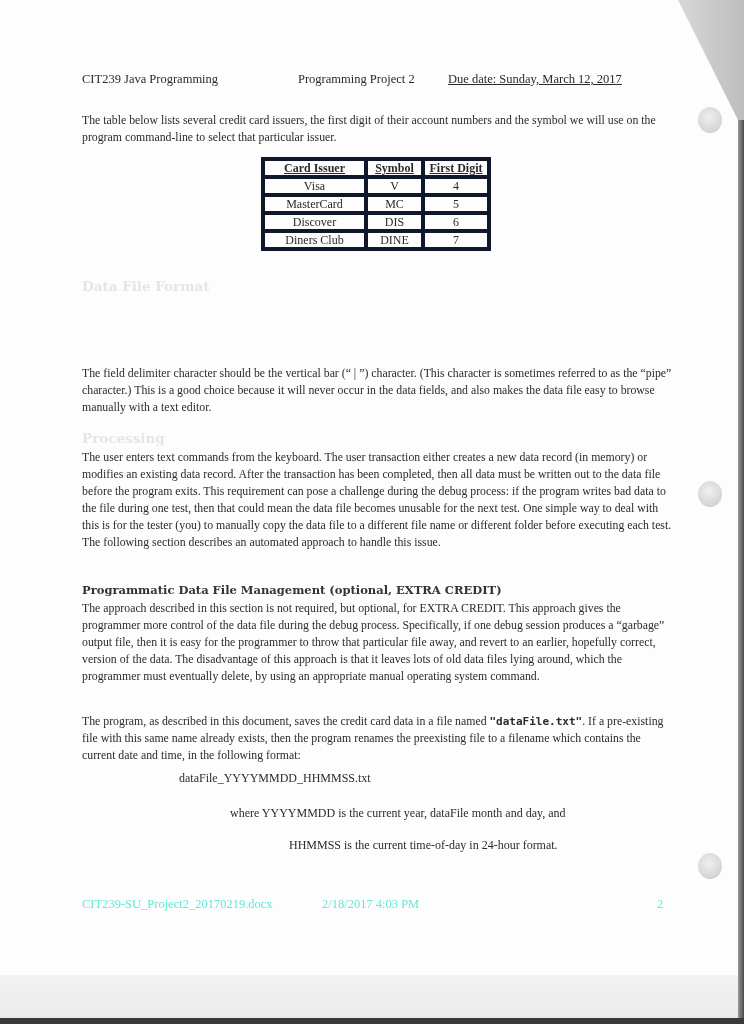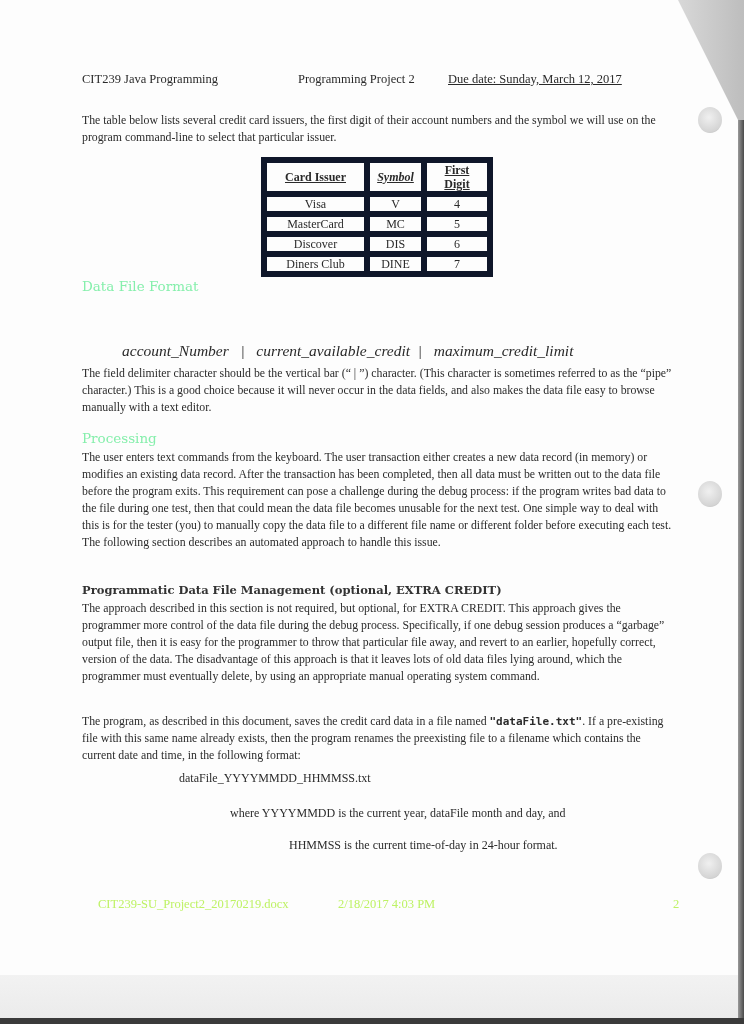--- a/index.html
+++ b/index.html
@@ -32,34 +32,34 @@
 
   .hdr { position: absolute; top: 72px; font-size: 12.5px; }
   .hdr.left { left: 78px; }
   .hdr.mid { left: 294px; }
   .hdr.right { left: 444px; text-decoration: underline; }
 
   .para { position: absolute; left: 78px; width: 590px; font-size: 11.8px; line-height: 17px; color: #2b2b2b; }
   .intro { top: 112px; }
 
   table.issuers { position: absolute; left: 257px; top: 157px; border-collapse: collapse; font-size: 12px; }
-  table.issuers th, table.issuers td { border: 6px solid #0f172a; padding: 0 4px; height: 15.5px; line-height: 14px; text-align: center; }
+  table.issuers th, table.issuers td { border: 4px solid #0f172a; padding: 0 4px; height: 15.5px; line-height: 14px; text-align: center; }
   table.issuers th { font-weight: bold; text-decoration: underline; }
   table.issuers .c1 { width: 103px; }
-  table.issuers .c2 { width: 57px; font-style: italic; }
+  table.issuers .c2 { width: 57px; }
   table.issuers .c3 { width: 66px; }
 
-  .h-sec { position: absolute; left: 78px; font-family: "DejaVu Serif", serif; font-weight: normal; font-size: 13.5px; color: #86efac; }
+  .h-sec { position: absolute; left: 78px; font-family: "DejaVu Serif", serif; font-weight: bold; font-size: 13.5px; color: #e5e5e5; }
   .h-sub { position: absolute; left: 78px; font-family: "DejaVu Serif", serif; font-weight: bold; font-size: 11.5px; color: #333; }
 
   .format-line { position: absolute; left: 118px; top: 342px; font-style: italic; font-size: 15.5px; color: #2a2a2a; white-space: pre; }
 
   .center-line { position: absolute; font-size: 12px; color: #2b2b2b; }
 
-  .footer { position: absolute; top: 897px; font-size: 12.5px; color: #bef264; margin-left: 16px; }
+  .footer { position: absolute; top: 897px; font-size: 12.5px; color: #5eead4; }
   .footer.f1 { left: 78px; }
   .footer.f2 { left: 318px; }
   .footer.f3 { left: 653px; }
   b.fn { font-family: "DejaVu Sans Mono", monospace; font-size: 11px; }
 </style>
 </head>
 <body>
 
 <div class="scan"></div>
 <div class="corner-shadow"></div>
@@ -105,21 +105,20 @@
       </tr>
       <tr>
         <td>Diners Club</td>
         <td>DINE</td>
         <td>7</td>
       </tr>
     </tbody>
   </table>
 
   <h2 class="h-sec" style="top:278px;">Data File Format</h2>
-  <div class="format-line">account_Number   |   current_available_credit  |   maximum_credit_limit</div>
   <p class="para" style="top:365px;">The field delimiter character should be the vertical bar (“ | ”) character.  (This character is sometimes referred to as the “pipe” character.)  This is a good choice because it will never occur in the data fields, and also makes the data file easy to browse manually with a text editor.</p>
 
   <h2 class="h-sec" style="top:430px;">Processing</h2>
   <p class="para" style="top:449px;">The user enters text commands from the keyboard. The user transaction either creates a new data record (in memory) or modifies an existing data record.  After the transaction has been completed, then all data must be written out to the data file before the program exits.   This requirement can pose a challenge during the debug process:   if the program writes bad data to the file during one test, then that could mean the data file becomes unusable for the next test.  One simple way to deal with this is for the tester (you) to manually copy the data file to a different file name or different folder before executing each test.  The following section describes an automated approach to handle this issue.</p>
 
   <h3 class="h-sub" style="top:583px;">Programmatic Data File Management (optional, EXTRA CREDIT)</h3>
   <p class="para" style="top:600px;">The approach described in this section is not required, but optional, for EXTRA CREDIT. This approach gives the programmer more control of the data file during the debug process.   Specifically, if one debug session produces a “garbage” output file, then it is easy for the programmer to throw that particular file away, and revert to an earlier, hopefully correct, version of the data.   The disadvantage of this approach is that it leaves lots of old data files lying around, which the programmer must eventually delete, by using an appropriate manual operating system command.</p>
 
   <p class="para" style="top:713px;"><span>The program, as described in this document, saves the credit card data in a file named </span><b class="fn">"dataFile.txt"</b><span>.   If a pre-existing file with this same name already exists, then the program renames the preexisting file to a filename which contains the current date and time, in the following format:</span></p>
 

